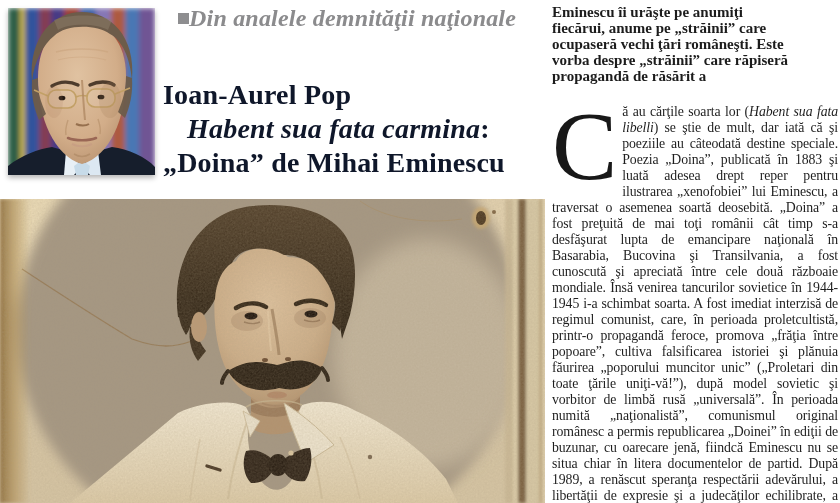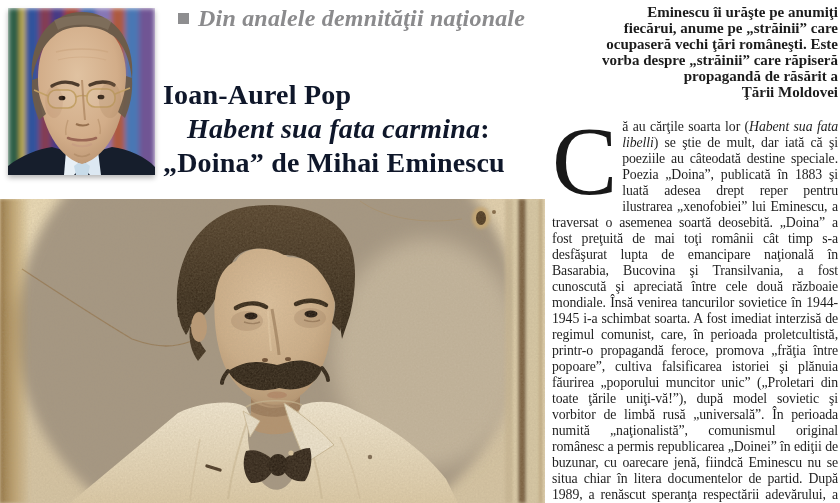--- a/index.html
+++ b/index.html
@@ -4,34 +4,34 @@
 <style>
   html,body{margin:0;padding:0;background:#ffffff;}
   .page{position:relative;width:840px;height:503px;background:#ffffff;overflow:hidden;
         font-family:"Liberation Serif","DejaVu Serif",serif;}
   figure{margin:0;padding:0;}
 
   .author-photo{position:absolute;left:8px;top:8px;width:147px;height:167px;
                 box-shadow:0 3px 5px rgba(0,0,0,.28);}
   .author-photo svg{display:block;width:100%;height:100%;}
 
-  .kicker{position:absolute;left:178px;top:3px;display:flex;align-items:flex-start;gap:9px;}
+  .kicker{position:absolute;left:178px;top:3px;display:flex;align-items:flex-start;}
   .kicker-bullet{width:11px;height:11px;margin-top:10px;background:#8e8e90;flex:0 0 auto;}
   .kicker-text{font-style:italic;font-weight:bold;font-size:24px;line-height:30px;
                color:#8b8b8d;letter-spacing:.2px;white-space:nowrap;}
 
   .title-block{position:absolute;left:163px;top:78px;width:395px;color:#0f172a;
                font-weight:bold;font-size:28px;line-height:34px;letter-spacing:.2px;}
   .t-latin em{font-style:italic;margin-left:24px;}
 
   .eminescu-photo{position:absolute;left:0;top:199px;width:545px;height:304px;}
   .eminescu-photo svg{display:block;width:100%;height:100%;}
 
   .right-col{position:absolute;left:552px;top:0;width:286px;}
-  .intro{margin-top:5px;text-align:right;font-weight:bold;font-size:15px;line-height:15.9px;
+  .intro{margin-top:5px;text-align:left;font-weight:bold;font-size:15px;line-height:15.9px;
          color:#1c1c1c;}
   .intro-line{white-space:nowrap;}
   .body{margin:19px 0 0 0;text-align:justify;font-size:13.8px;line-height:16px;color:#1e1e1e;
         letter-spacing:-.1px;}
   .body em{font-style:italic;}
   .dropcap{float:left;font-size:98px;line-height:78px;height:78px;margin:3px 5px 0 0;
            color:#181818;}
 </style>
 </head>
 <body>
@@ -210,18 +210,17 @@
     </svg>
   </figure>
 
   <div class="right-col">
     <div class="intro">
       <div class="intro-line">Eminescu îi urăşte pe anumiţi</div>
       <div class="intro-line">fiecărui, anume pe „străinii” care</div>
       <div class="intro-line">ocupaseră vechi ţări româneşti. Este</div>
       <div class="intro-line">vorba despre „străinii” care răpiseră</div>
       <div class="intro-line">propagandă de răsărit a</div>
-      <div class="intro-line">Ţării Moldovei</div>
     </div>
     <p class="body"><span class="dropcap">C</span><span>ă au cărţile soarta lor (</span><em>Habent sua fata libelli</em><span>) se ştie de mult, dar iată că şi poeziile au câteodată destine speciale. Poezia „Doina”, publicată în 1883 şi luată adesea drept reper pentru ilustrarea „xenofobiei” lui Eminescu, a traversat o asemenea soartă deosebită. „Doina” a fost preţuită de mai toţi românii cât timp s-a desfăşurat lupta de emancipare naţională în Basarabia, Bucovina şi Transilvania, a fost cunoscută şi apreciată între cele două războaie mondiale. Însă venirea tancurilor sovietice în 1944-1945 i-a schimbat soarta. A fost imediat interzisă de regimul comunist, care, în perioada proletcultistă, printr-o propagandă feroce, promova „frăţia între popoare”, cultiva falsificarea istoriei şi plănuia făurirea „poporului muncitor unic” („Proletari din toate ţările uniţi-vă!”), după model sovietic şi vorbitor de limbă rusă „universală”. În perioada numită „naţionalistă”, comunismul original românesc a permis republicarea „Doinei” în ediţii de buzunar, cu oarecare jenă, fiindcă Eminescu nu se situa chiar în litera documentelor de partid. După 1989, a renăscut speranţa respectării adevărului, a libertăţii de expresie şi a judecăţilor echilibrate, a putinţei plasării în epocă a fiecărei opere şi a fiecărui autor.</span></p>
   </div>
 
 </div>
 
 </body></html>

